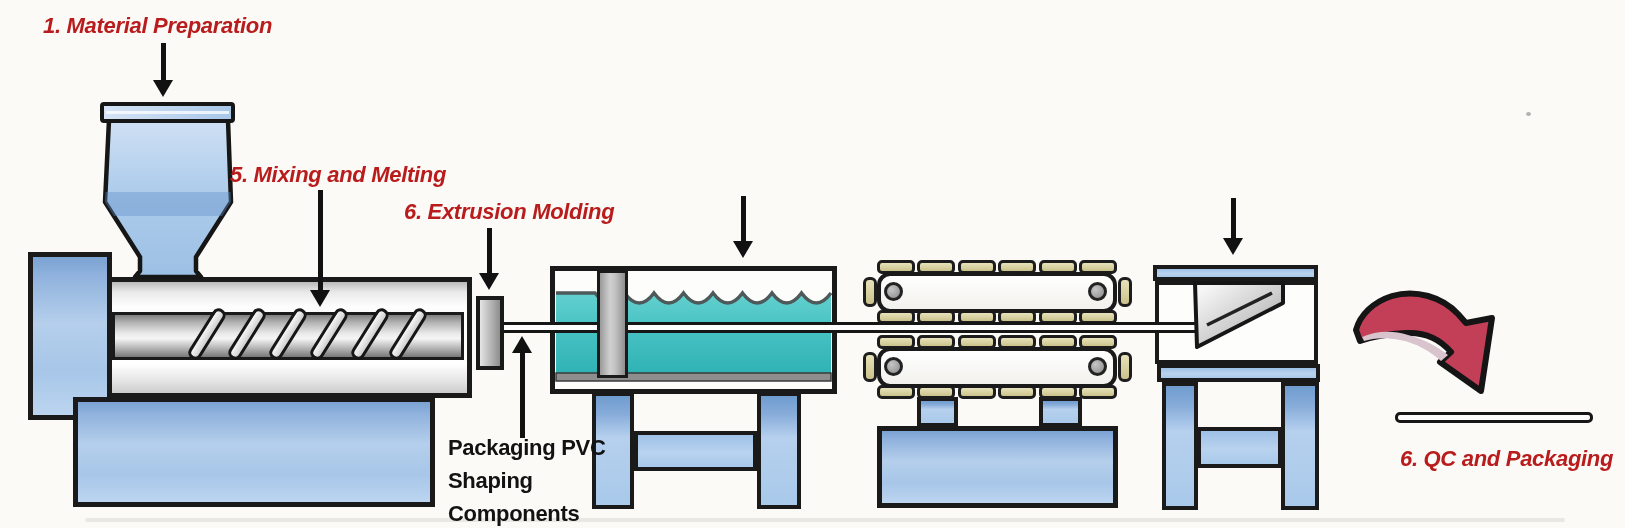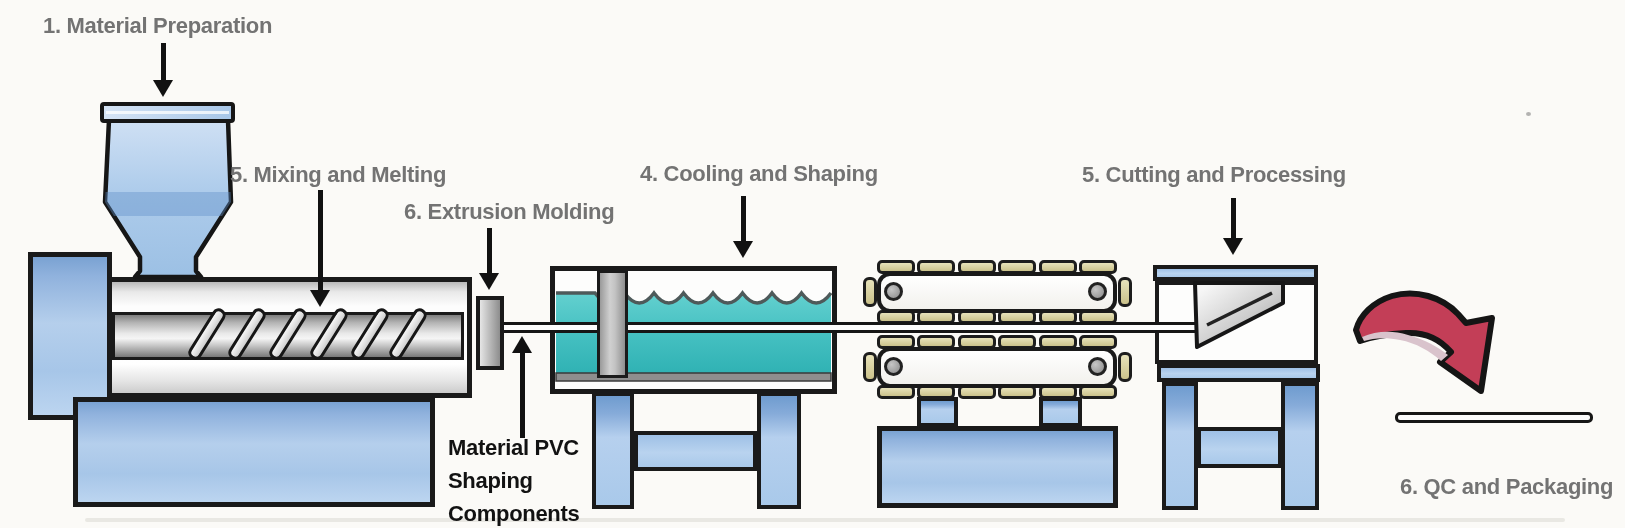--- a/index.html
+++ b/index.html
@@ -2,21 +2,21 @@
 <html><head>
 <meta charset="utf-8">
 <style>
   html,body{margin:0;padding:0;background:#fbfaf7;}
   .canvas{position:relative;width:1625px;height:528px;background:#fbfaf7;overflow:hidden;
           font-family:"Liberation Sans",sans-serif;}
   .canvas *{box-sizing:border-box;}
 
   
   .step-label{position:absolute;font-weight:700;font-size:22px;letter-spacing:-0.3px;
-              color:#737373;white-space:nowrap;z-index:40;}
+              color:#b91c1c;white-space:nowrap;z-index:40;font-style:italic;}
   .annotation{position:absolute;font-weight:700;font-size:22px;letter-spacing:-0.3px;
               color:#121212;line-height:33px;z-index:40;}
 
   
   .arrow-down,.arrow-up{position:absolute;width:22px;display:flex;flex-direction:column;
               align-items:center;z-index:40;}
   .arrow-down .shaft,.arrow-up .shaft{width:5px;background:#111;flex:1;}
   .arrow-down .head{width:0;height:0;border-left:10px solid transparent;
               border-right:10px solid transparent;border-top:17px solid #111;}
   .arrow-up .head{width:0;height:0;border-left:10px solid transparent;
@@ -87,26 +87,24 @@
           background:rgba(90,90,90,0.45);border-radius:50%;z-index:1;}
 </style>
 </head>
 <body>
 
 <div class="canvas">
 
   <div class="step-label" style="left:43px;top:13px;">1. Material Preparation</div>
   <div class="step-label" style="left:230px;top:162px;">5. Mixing and Melting</div>
   <div class="step-label" style="left:404px;top:199px;">6. Extrusion Molding</div>
-  <div class="step-label" style="left:640px;top:161px;">4. Cooling and Shaping</div>
-  <div class="step-label" style="left:1082px;top:162px;">5. Cutting and Processing</div>
-  <div class="step-label" style="left:1400px;top:446px;margin-top:28px;">6. QC and Packaging</div>
+  <div class="step-label" style="left:1400px;top:446px;">6. QC and Packaging</div>
 
   <div class="annotation" style="left:448px;top:431px;">
-    <div>Material PVC</div>
+    <div>Packaging PVC</div>
     <div>Shaping</div>
     <div>Components</div>
   </div>
 
   <div class="arrow-down" style="left:152px;top:43px;height:54px;">
       <div class="shaft"></div>
       <div class="head"></div>
     </div>
   <div class="arrow-down" style="left:309px;top:190px;height:117px;">
       <div class="shaft"></div>

